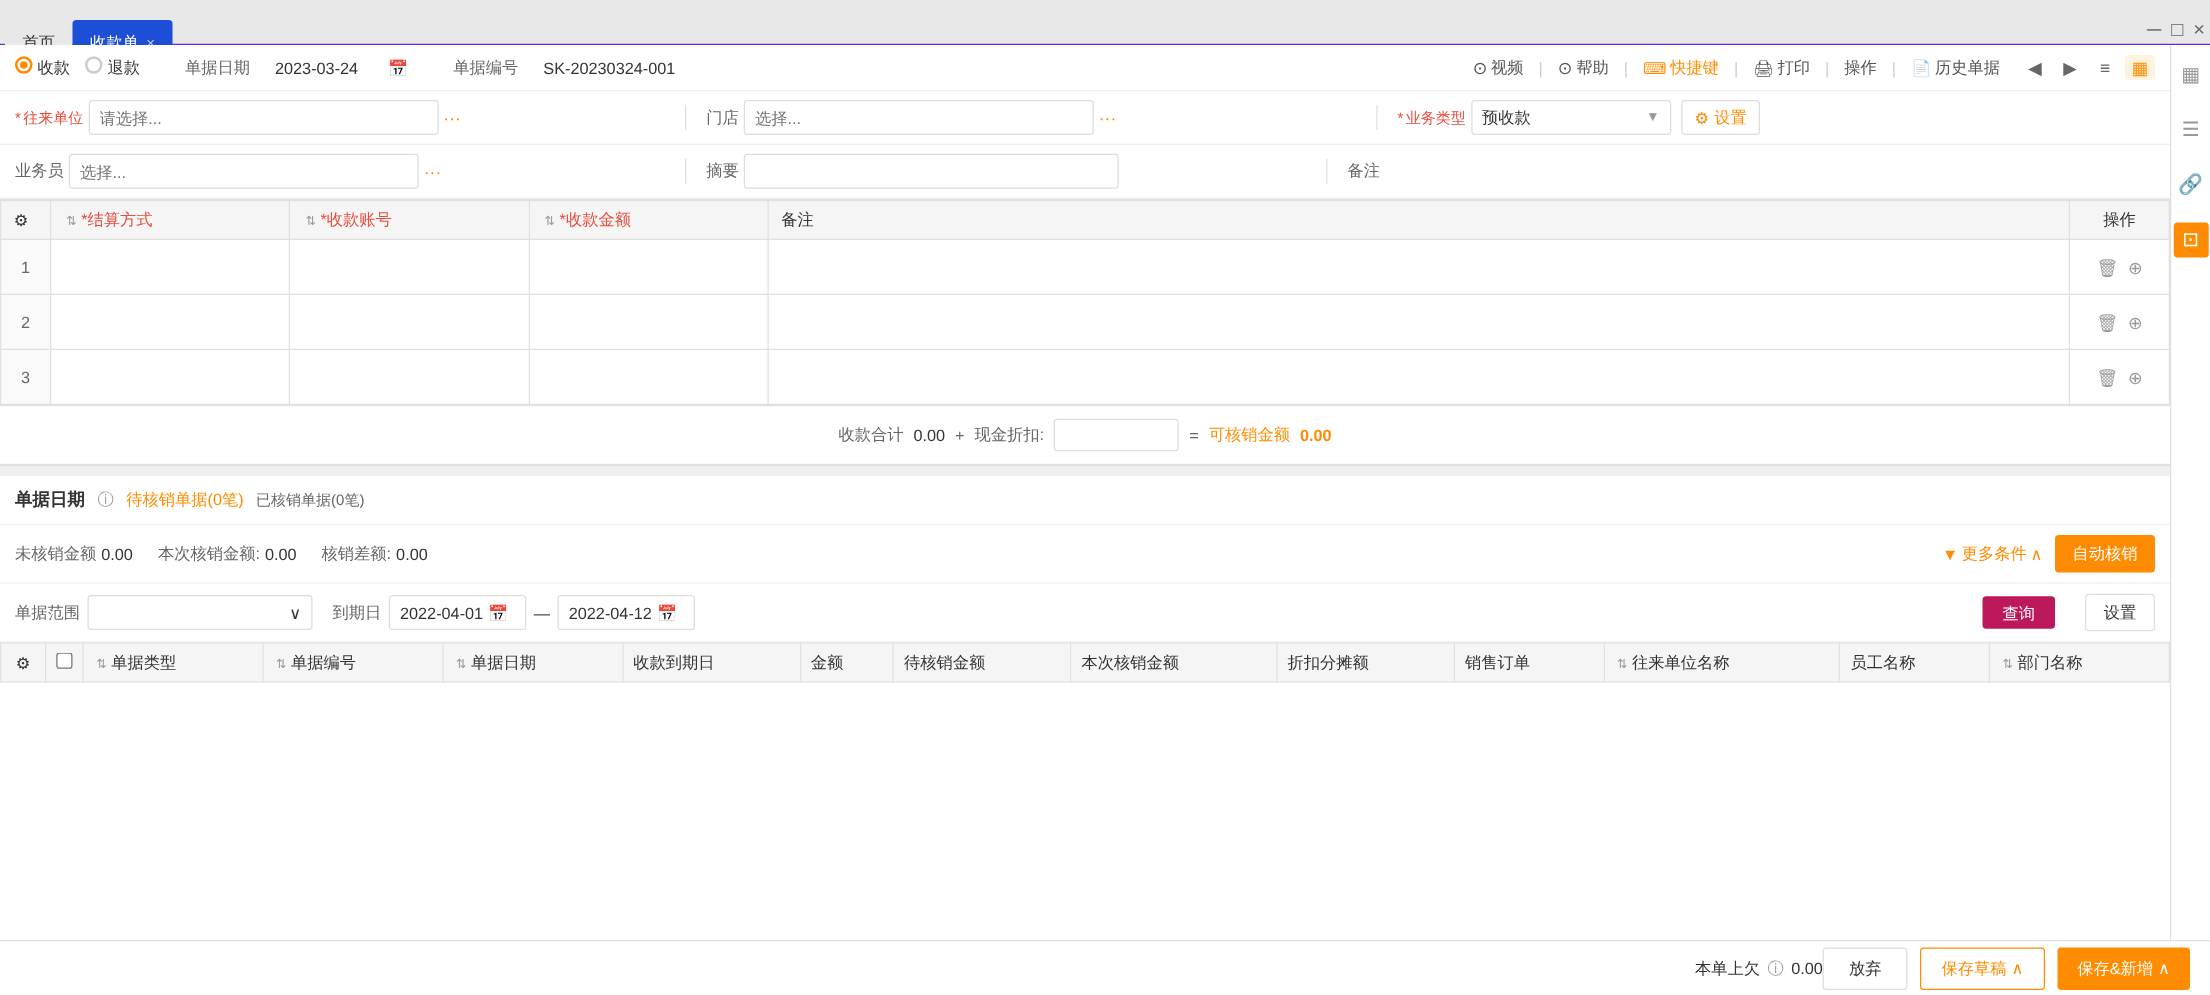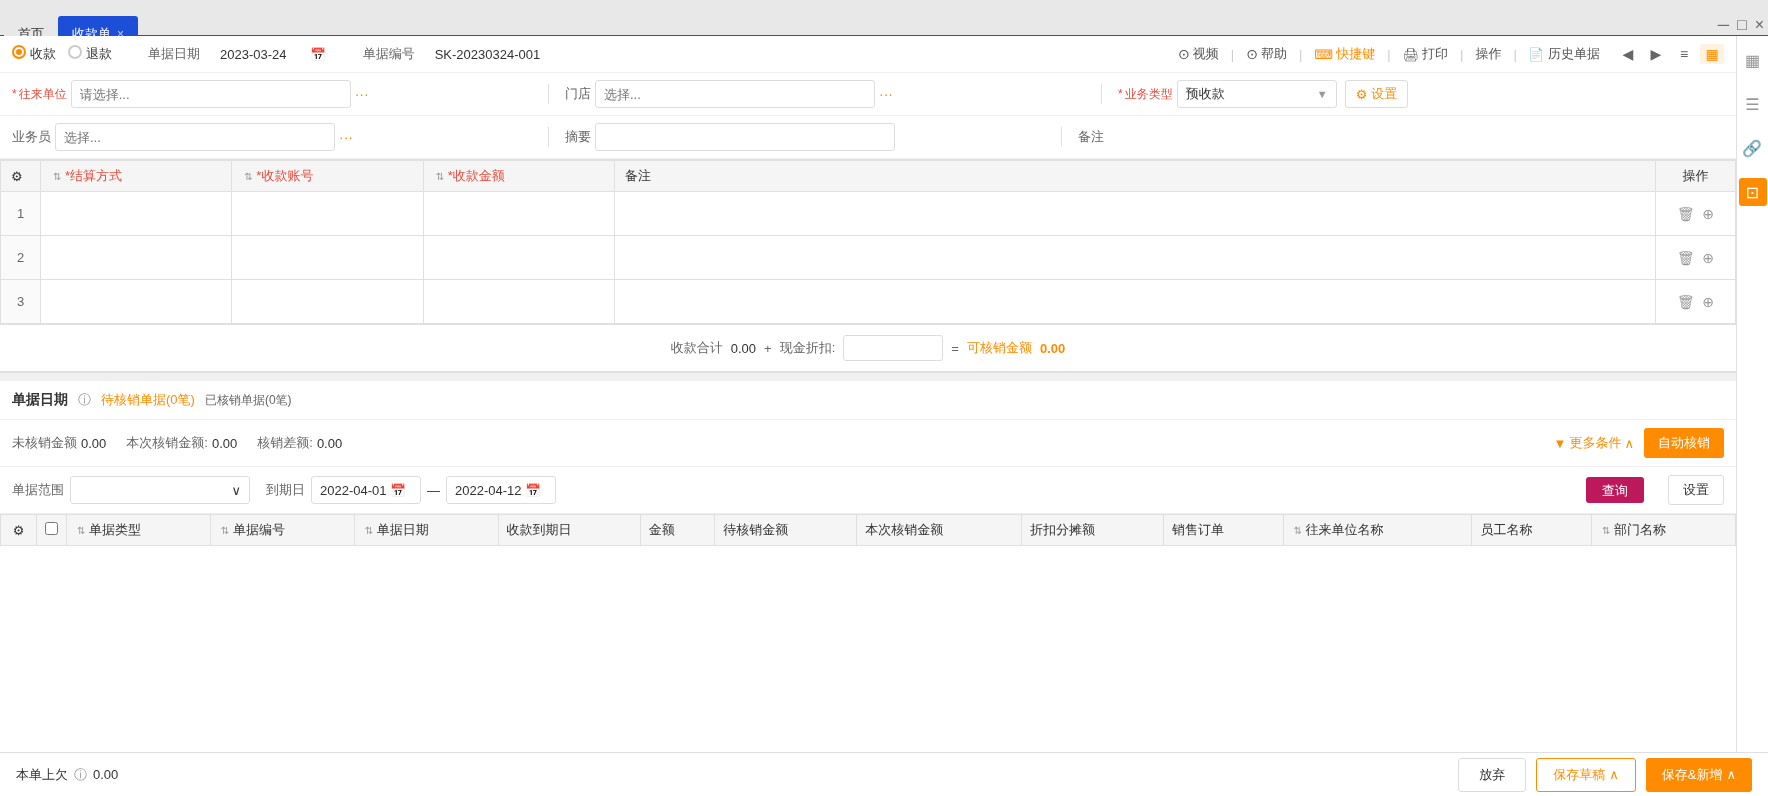--- a/index.html
+++ b/index.html
@@ -98,21 +98,21 @@
     .date-input { border: 1px solid #ddd; border-radius: 3px; padding: 3px 8px; height: 28px; width: 110px; font-size: 13px; display: flex; align-items: center; gap: 4px; }
     .query-btn { background: #be185d; color: #fff; border: none; border-radius: 3px; padding: 5px 16px; cursor: pointer; font-size: 13px; height: 26px; margin-left: auto; }
     .settings-small-btn { border: 1px solid #ddd; border-radius: 3px; padding: 5px 14px; cursor: pointer; font-size: 13px; height: 30px; background: #fff; color: #333; }
 
     
     .lower-table { width: 100%; border-collapse: collapse; font-size: 13px; }
     .lower-table thead tr { background: #f5f5f5; }
     .lower-table thead th { border: 1px solid #e0e0e0; padding: 6px 8px; font-weight: normal; color: #333; white-space: nowrap; text-align: left; }
 
     
-    .bottom-bar { position: fixed; bottom: 0; left: 0; width: 1768px; height: 44px; background: #fff; border-top: 1px solid #e0e0e0; display: flex; align-items: center; padding: 0 16px; justify-content: space-between; z-index: 100; }
+    .bottom-bar { position: fixed; bottom: 0; left: 0; width: 1768px; height: 44px; background: #fff; border-top: 1px solid #e0e0e0; display: flex; align-items: center; padding: 0 16px; justify-content: flex-end; z-index: 100; }
     .bottom-left { display: flex; align-items: center; gap: 6px; font-size: 13px; }
     .bottom-right { display: flex; align-items: center; gap: 10px; }
     .discard-btn { border: 1px solid #ddd; border-radius: 3px; padding: 6px 20px; cursor: pointer; font-size: 13px; background: #fff; color: #333; height: 34px; }
     .save-draft-btn { background: #fff; color: #ff8c00; border: 1px solid #ff8c00; border-radius: 3px; padding: 6px 16px; cursor: pointer; font-size: 13px; height: 34px; display: flex; align-items: center; gap: 4px; }
     .save-new-btn { background: #ff8c00; color: #fff; border: none; border-radius: 3px; padding: 6px 16px; cursor: pointer; font-size: 13px; height: 34px; display: flex; align-items: center; gap: 4px; }
 
     
     .right-sidebar { position: fixed; right: 0; top: 36px; width: 32px; background: #fff; border-left: 1px solid #e0e0e0; display: flex; flex-direction: column; align-items: center; padding-top: 10px; gap: 16px; height: calc(796px - 36px); z-index: 50; }
     .sidebar-icon { color: #999; cursor: pointer; font-size: 16px; width: 28px; height: 28px; display: flex; align-items: center; justify-content: center; }
     .sidebar-icon.active { background: #ff8c00; color: #fff; border-radius: 3px; }

